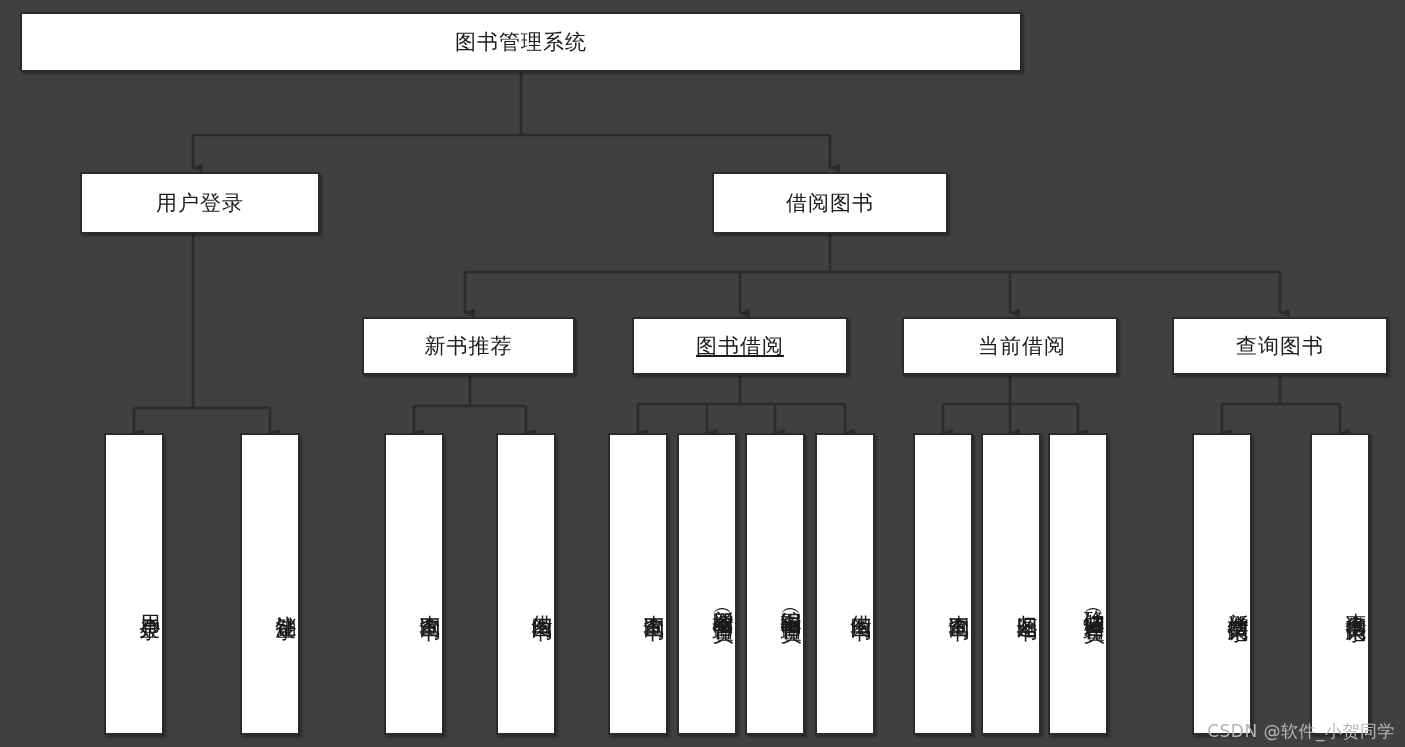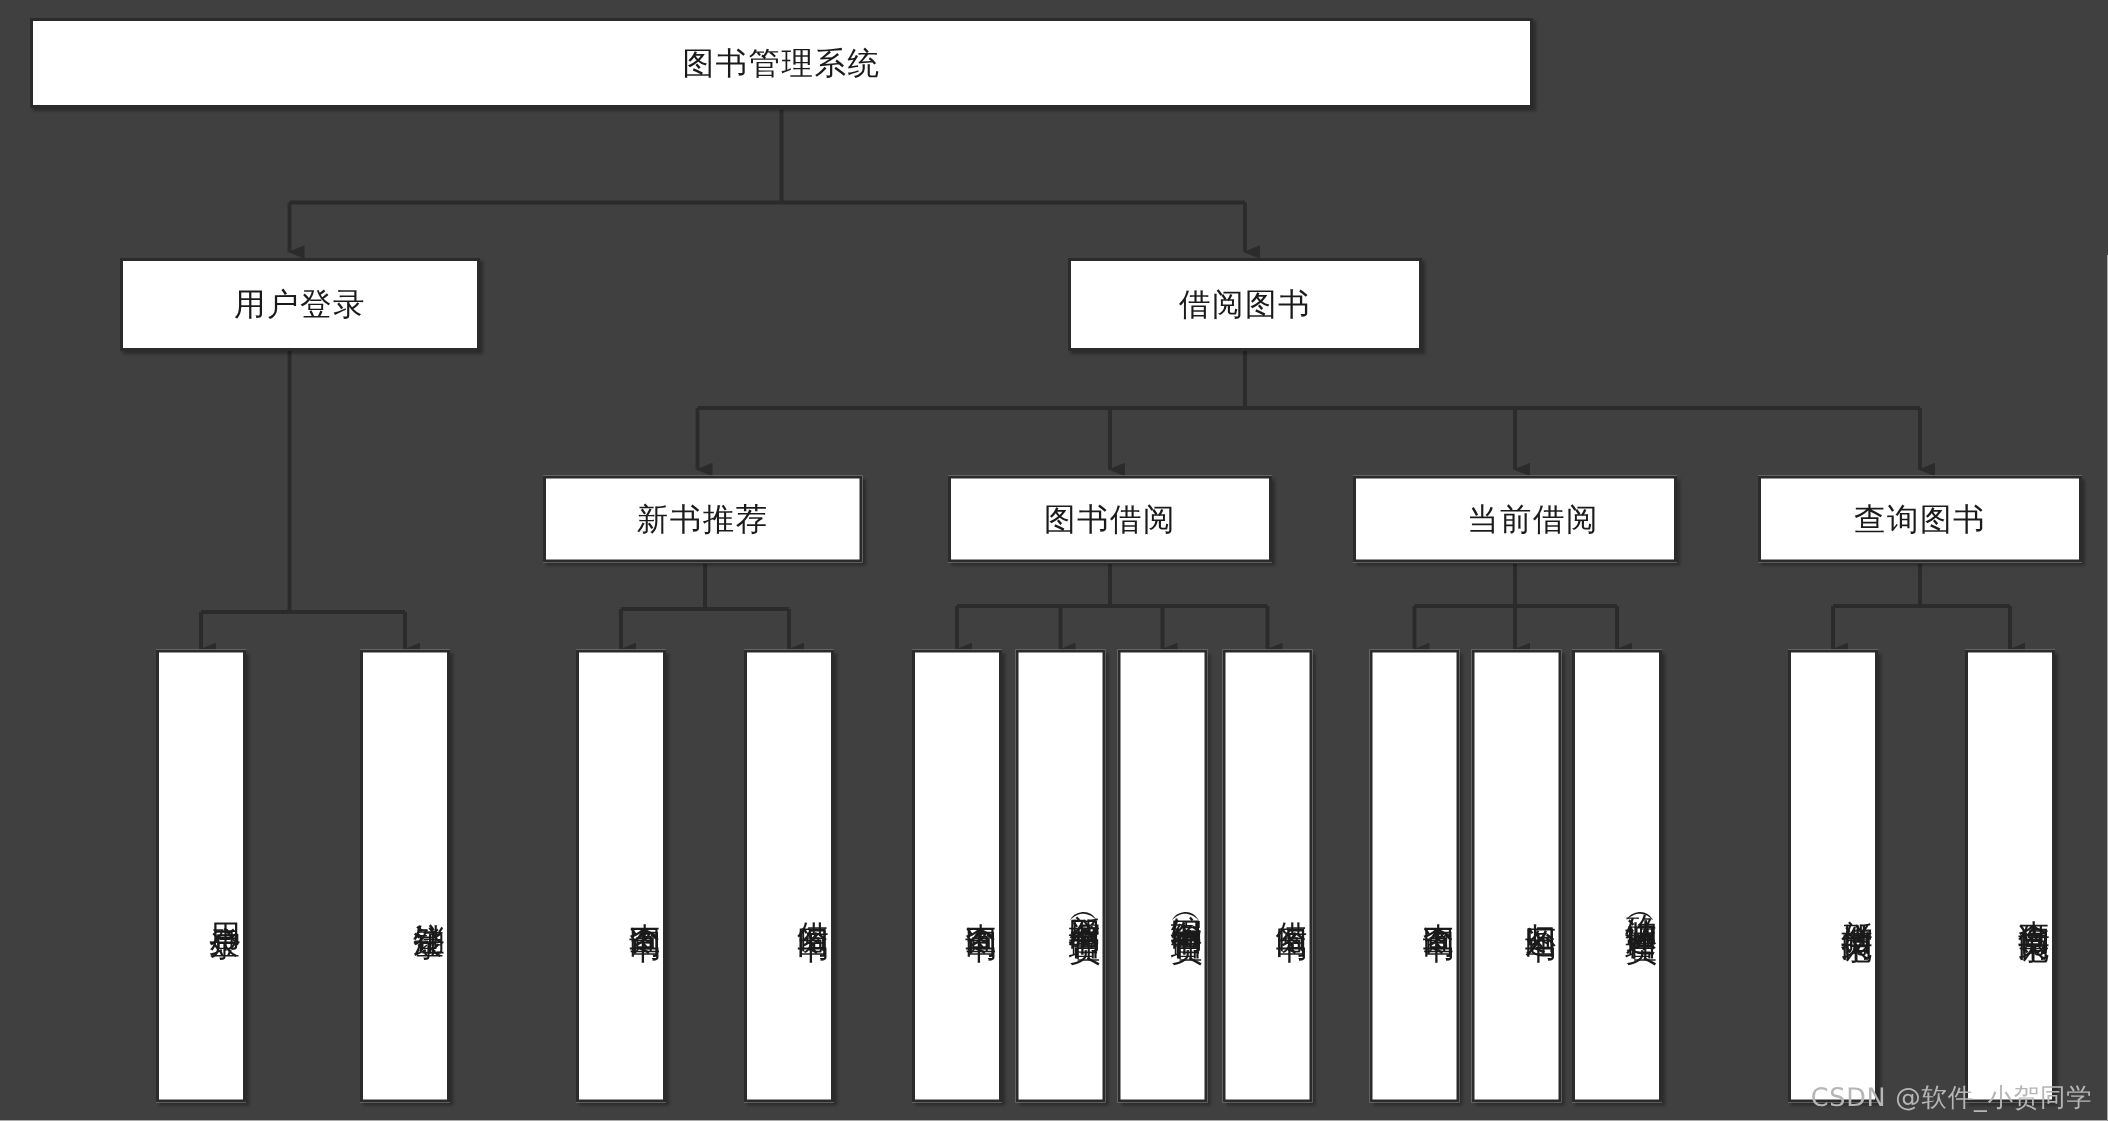--- a/index.html
+++ b/index.html
@@ -129,21 +129,21 @@
   <div class="node horiz" style="left:80px; top:172px; width:240px; height:62px;">
     <span>用户登录</span>
   </div>
   <div class="node horiz" style="left:712px; top:172px; width:236px; height:62px;">
     <span>借阅图书</span>
   </div>
 
   <div class="node horiz" style="left:362px; top:317px; width:213px; height:58px;">
     <span>新书推荐</span>
   </div>
-  <div class="node horiz" style="left:632px; top:317px; width:216px; height:58px;">
+  <div class="node horiz" style="left:632px; top:317px; width:216px; height:58px;text-decoration:underline;">
     <span>图书借阅</span>
   </div>
   <div class="node horiz" style="left:902px; top:317px; width:216px; height:58px;padding-left:24px;">
     <span>当前借阅</span>
   </div>
   <div class="node horiz" style="left:1172px; top:317px; width:216px; height:58px;">
     <span>查询图书</span>
   </div>
 
   <div class="node vert" style="left:104px; top:433px; width:60px; height:302px;">

